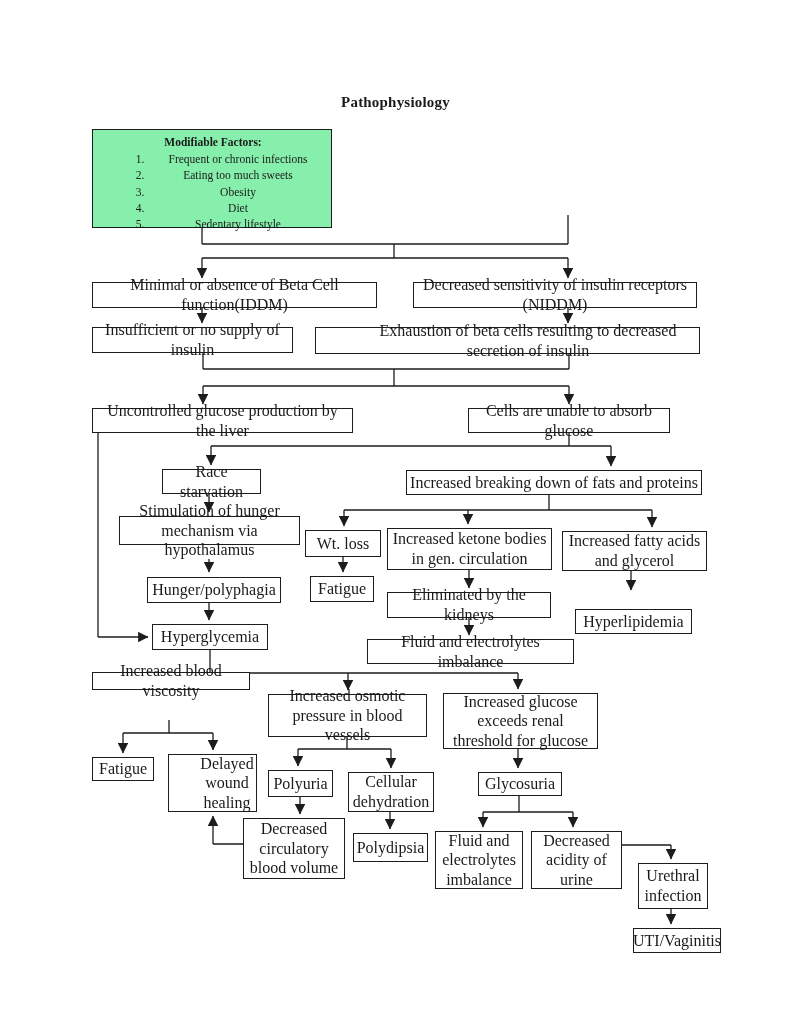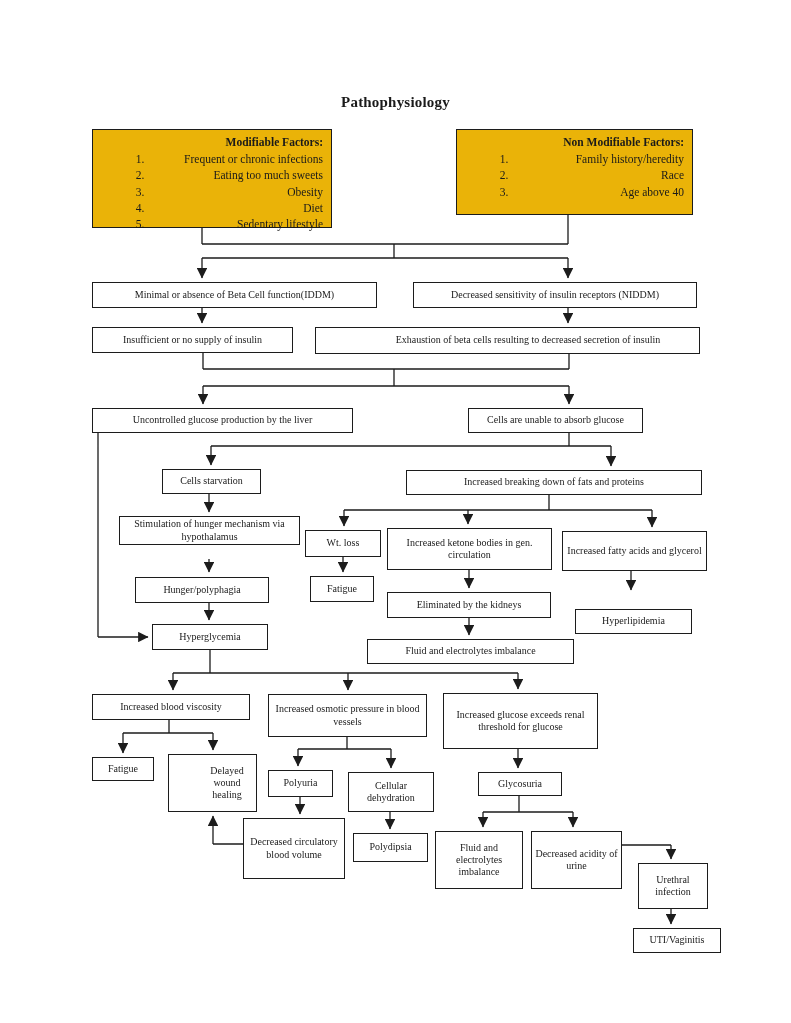--- a/index.html
+++ b/index.html
@@ -10,26 +10,26 @@
   }
   .page-title{
     position:absolute;left:0;top:94px;width:791px;text-align:center;
     font-size:15px;font-weight:bold;letter-spacing:.2px;
   }
   svg.connectors{position:absolute;left:0;top:0;z-index:0;}
   .node{
     position:absolute;box-sizing:border-box;background:#fff;
     border:1px solid #1c1c1c;z-index:1;
     display:flex;align-items:center;justify-content:center;
-    text-align:center;font-size:10px;line-height:1.22;padding:1px 3px;
+    text-align:center;font-size:16px;line-height:1.22;padding:1px 3px;
   }
   .factor-box{
-    position:absolute;box-sizing:border-box;background:#eab308;
+    position:absolute;box-sizing:border-box;background:#86efac;
     border:1px solid #1c1c1c;z-index:1;padding:6px 8px 4px 10px;
-    font-size:11.5px;text-align:right;
+    font-size:11.5px;text-align:center;
   }
   .factor-heading{font-weight:bold;font-size:11.5px;}
   .factor-list{margin:3px 0 0;padding-left:50px;line-height:1.42;font-size:11.5px;}
   .factor-list li::marker{content:counter(list-item) ".\00a0\00a0\00a0";}
 </style>
 </head>
 <body>
 
 <div class="page">
 
@@ -94,48 +94,40 @@
     <div class="factor-heading">Modifiable Factors:</div>
     <ol class="factor-list">
       <li>Frequent or chronic infections</li>
       <li>Eating too much sweets</li>
       <li>Obesity</li>
       <li>Diet</li>
       <li>Sedentary lifestyle</li>
     </ol>
   </div>
 
-  <div class="factor-box" style="left:456px;top:129px;width:237px;height:86px;">
-    <div class="factor-heading">Non Modifiable Factors:</div>
-    <ol class="factor-list">
-      <li>Family history/heredity</li>
-      <li>Race</li>
-      <li>Age above 40</li>
-    </ol>
-  </div>
 
   <div class="node" style="left:92px;top:282px;width:285px;height:26px;">Minimal or absence of Beta Cell function(IDDM)</div>
   <div class="node" style="left:413px;top:282px;width:284px;height:26px;">Decreased sensitivity of insulin receptors (NIDDM)</div>
   <div class="node" style="left:92px;top:327px;width:201px;height:26px;">Insufficient or no supply of insulin</div>
   <div class="node" style="left:315px;top:327px;width:385px;height:27px;padding-left:44px;">Exhaustion of beta cells resulting to decreased secretion of insulin</div>
   <div class="node" style="left:92px;top:408px;width:261px;height:25px;">Uncontrolled glucose production by the liver</div>
-  <div class="node" style="left:468px;top:408px;width:175px;height:25px;">Cells are unable to absorb glucose</div>
-  <div class="node" style="left:162px;top:469px;width:99px;height:25px;">Cells starvation</div>
+  <div class="node" style="left:468px;top:408px;width:202px;height:25px;">Cells are unable to absorb glucose</div>
+  <div class="node" style="left:162px;top:469px;width:99px;height:25px;">Race starvation</div>
   <div class="node" style="left:406px;top:470px;width:296px;height:25px;">Increased breaking down of fats and proteins</div>
   <div class="node" style="left:119px;top:516px;width:181px;height:29px;">Stimulation of hunger mechanism via hypothalamus</div>
   <div class="node" style="left:305px;top:530px;width:76px;height:27px;">Wt. loss</div>
   <div class="node" style="left:387px;top:528px;width:165px;height:42px;">Increased ketone bodies in gen. circulation</div>
   <div class="node" style="left:562px;top:531px;width:145px;height:40px;text-align:center;">Increased fatty acids and glycerol</div>
-  <div class="node" style="left:135px;top:577px;width:134px;height:26px;">Hunger/polyphagia</div>
+  <div class="node" style="left:147px;top:577px;width:134px;height:26px;">Hunger/polyphagia</div>
   <div class="node" style="left:310px;top:576px;width:64px;height:26px;">Fatigue</div>
   <div class="node" style="left:387px;top:592px;width:164px;height:26px;">Eliminated by the kidneys</div>
   <div class="node" style="left:575px;top:594px;width:117px;height:25px;margin-top:15px;">Hyperlipidemia</div>
   <div class="node" style="left:152px;top:624px;width:116px;height:26px;">Hyperglycemia</div>
   <div class="node" style="left:367px;top:639px;width:207px;height:25px;">Fluid and electrolytes imbalance</div>
-  <div class="node" style="left:92px;top:694px;width:158px;height:26px;">Increased blood viscosity</div>
+  <div class="node" style="left:92px;top:672px;width:158px;height:18px;">Increased blood viscosity</div>
   <div class="node" style="left:268px;top:694px;width:159px;height:43px;">Increased osmotic pressure in blood vessels</div>
   <div class="node" style="left:443px;top:693px;width:155px;height:56px;">Increased glucose exceeds renal threshold for glucose</div>
   <div class="node" style="left:92px;top:757px;width:62px;height:24px;">Fatigue</div>
   <div class="node" style="left:168px;top:754px;width:89px;height:58px;padding-left:32px;">Delayed wound healing</div>
   <div class="node" style="left:268px;top:770px;width:65px;height:27px;">Polyuria</div>
   <div class="node" style="left:348px;top:772px;width:86px;height:40px;">Cellular dehydration</div>
   <div class="node" style="left:478px;top:772px;width:84px;height:24px;">Glycosuria</div>
   <div class="node" style="left:243px;top:818px;width:102px;height:61px;">Decreased circulatory blood volume</div>
   <div class="node" style="left:353px;top:833px;width:75px;height:29px;">Polydipsia</div>
   <div class="node" style="left:435px;top:831px;width:88px;height:58px;">Fluid and electrolytes imbalance</div>

